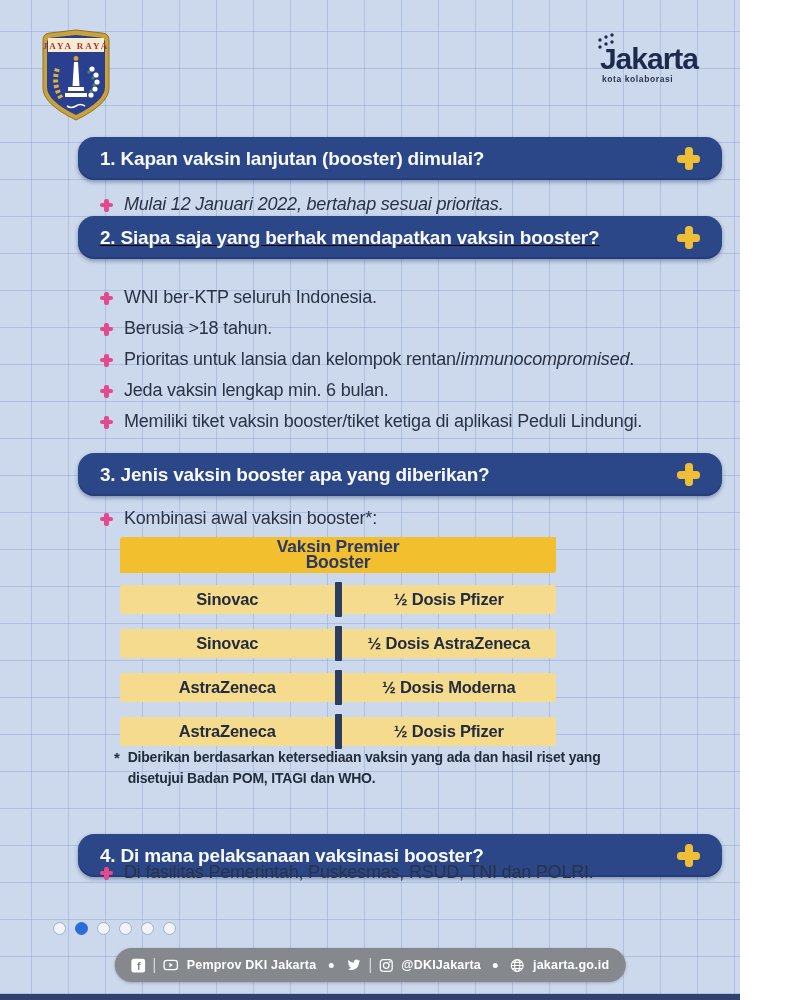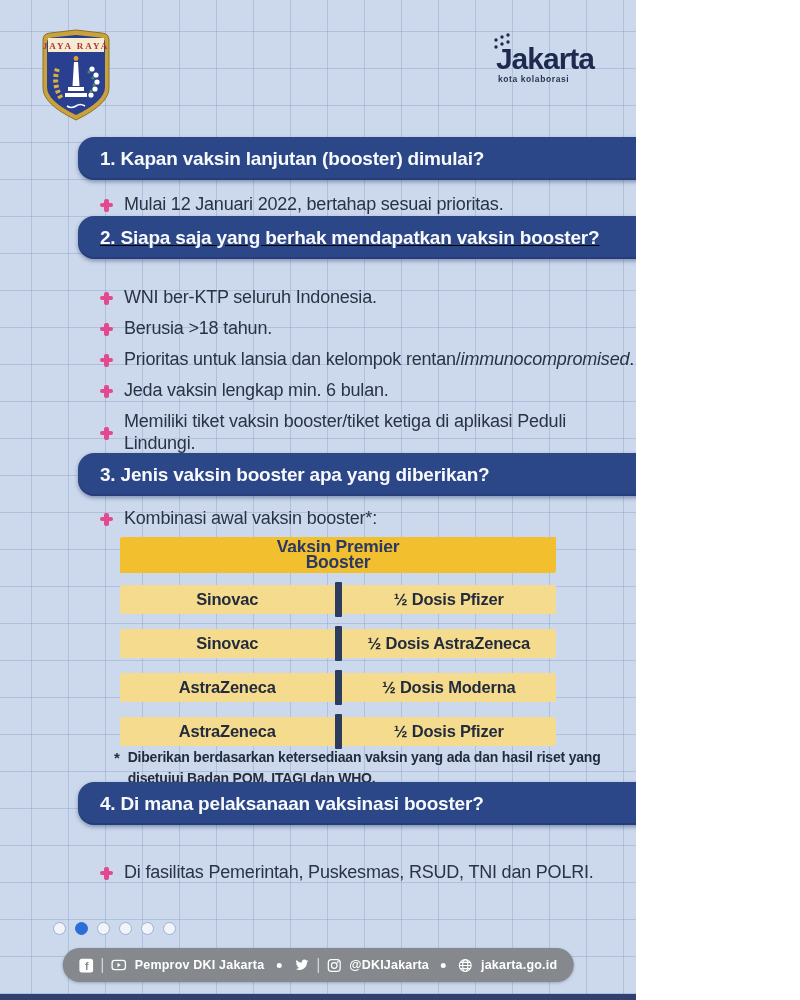--- a/index.html
+++ b/index.html
@@ -1,17 +1,17 @@
 <!DOCTYPE html>
 <html><head>
 <meta charset="utf-8">
 <style>
   html,body{margin:0;padding:0;}
   .poster{
-    position:relative;width:636px;height:1000px;overflow:hidden;
+    position:relative;width:740px;height:1000px;overflow:hidden;
     background-color:#ccd9ec;
     background-image:
       linear-gradient(rgba(140,163,205,.45) 1px, transparent 1px),
       linear-gradient(90deg, rgba(140,163,205,.45) 1px, transparent 1px);
     background-size:37px 37px;background-position:-6px -6px;
     font-family:"Liberation Sans", sans-serif;
   }
   
   .crest{position:absolute;left:36px;top:28px;}
   .wordmark{position:absolute;right:42px;top:44px;text-align:left;}
@@ -32,22 +32,22 @@
   .plus-lg::before{height:8px;margin-top:-4px;border-radius:3.5px;}
   .plus-lg::after{width:8px;margin-left:-4px;border-radius:3.5px;}
   .plus-sm{width:13px;height:13px;color:#e2498f;top:1px;}
   .plus-sm::before{height:4.5px;margin-top:-2.25px;border-radius:2px;}
   .plus-sm::after{width:4.5px;margin-left:-2.25px;border-radius:2px;}
   
   .bullets{position:absolute;left:100px;display:flex;flex-direction:column;gap:9px;}
   .bullet-row{display:flex;align-items:center;gap:11px;}
   .btext{color:#2a3245;font-size:18px;letter-spacing:-.2px;line-height:22px;}
   .btext em{}
-  #s1-bullets{top:193px;} #s2-bullets{top:286px;} #s3-bullets{top:507px;} #s4-bullets{top:861px;}
-  #s1-header{top:137px;} #s2-header{top:216px;text-decoration:underline;} #s3-header{top:453px;} #s4-header{top:782px;}
+  #s1-bullets{top:193px;font-style:italic;} #s2-bullets{top:286px;} #s3-bullets{top:507px;} #s4-bullets{top:861px;}
+  #s1-header{top:137px;} #s2-header{top:216px;text-decoration:underline;} #s3-header{top:453px;} #s4-header{top:834px;}
   
   .vtable{position:absolute;top:537px;left:120px;width:436px;}
   .vrow{display:flex;align-items:stretch;height:29px;margin-bottom:15px;}
   .vrow.hrow{height:30px;margin-bottom:18px;flex-direction:column;}
   .vcell{flex:1;display:flex;align-items:center;justify-content:center;font-weight:bold;
          background:#f5db8d;color:#232b3c;font-size:16.5px;letter-spacing:-.2px;}
   .vcell:first-child{border-radius:3px 0 0 3px;}
   .vcell:last-child{border-radius:0 3px 3px 0;text-align:center;}
   .vrow.hrow .vcell{background:#f2bf2e;color:#2c3a63;font-size:17.5px;}
   .vdiv{width:7px;flex:none;background:#2c3c5e;margin:-3px 0;border-radius:1px;}

